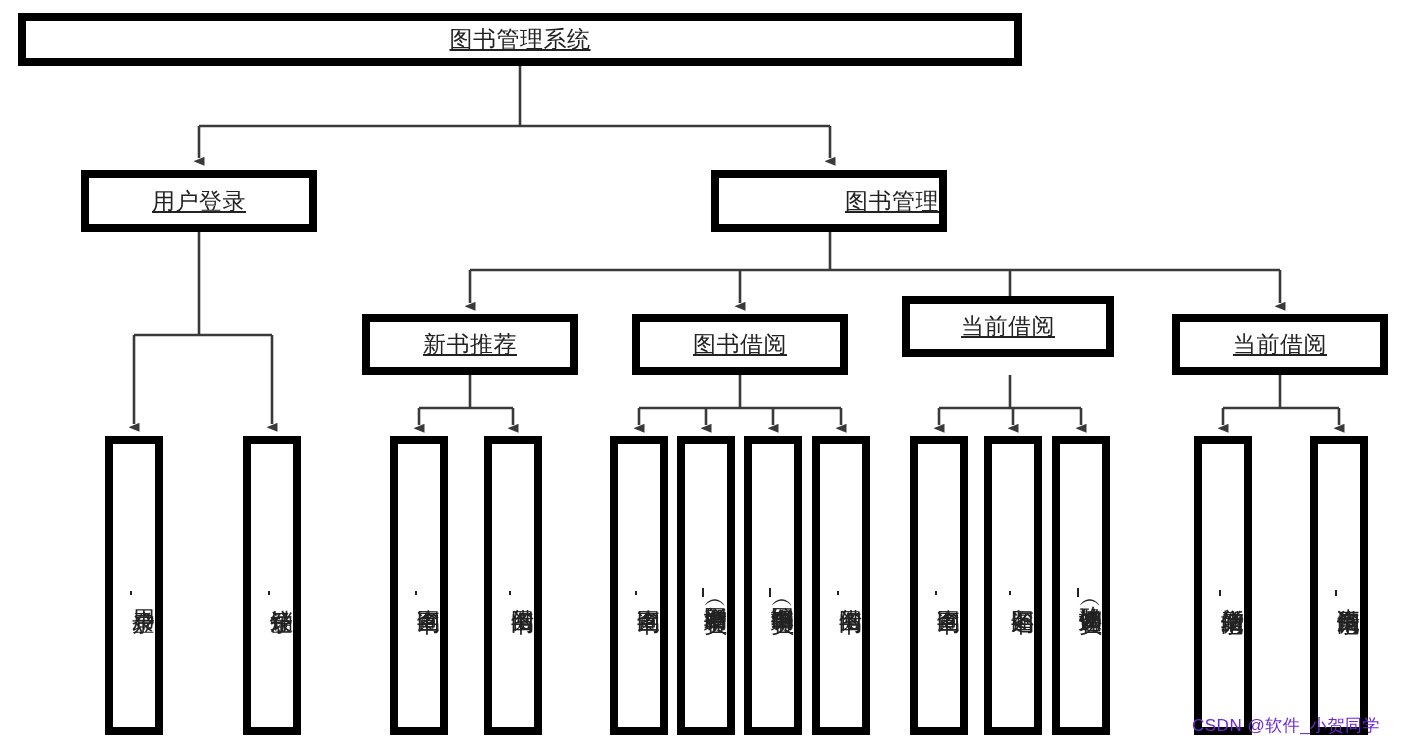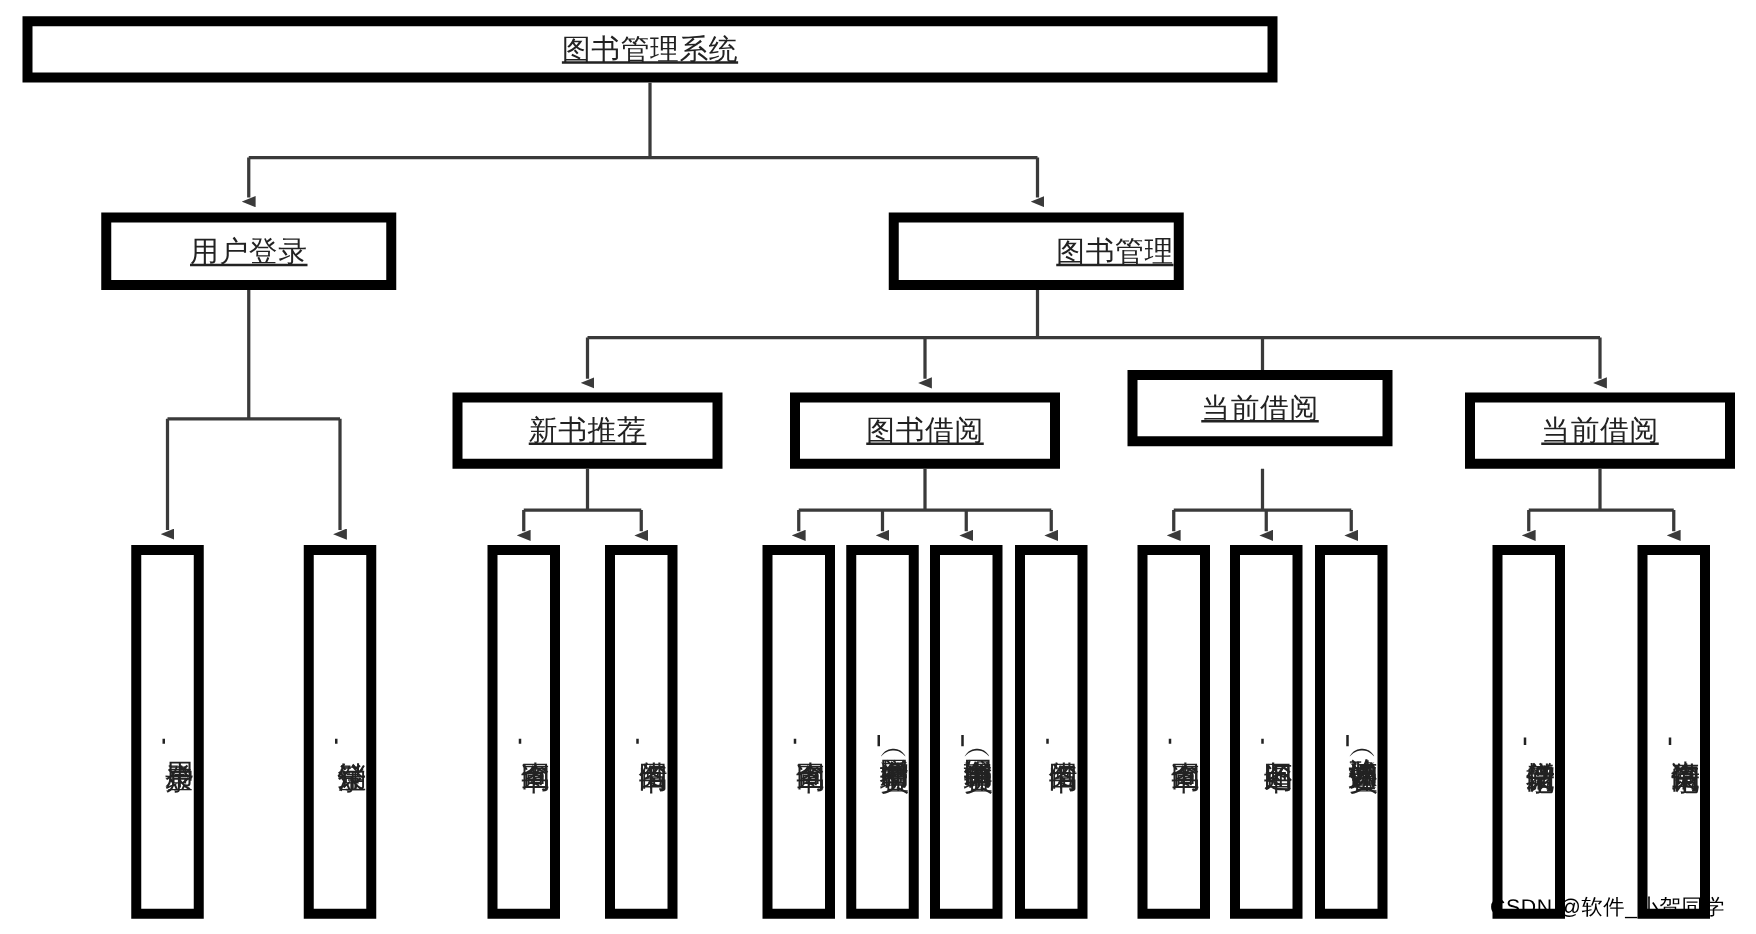--- a/index.html
+++ b/index.html
@@ -54,21 +54,21 @@
     writing-mode: vertical-rl;
     text-orientation: upright;
     white-space: nowrap;
   }
   .node-root {
     font-size: 24px;
   }
   .watermark {
     position: absolute;
     font-size: 17px;
-    color: #000000;
+    color: #6d28d9;
     white-space: nowrap;
     letter-spacing: 0.5px;
   }
 </style>
 </head>
 <body>
 
 <div id="diagram-root">
 
   <svg id="connectors" viewBox="0 0 1405 747">

